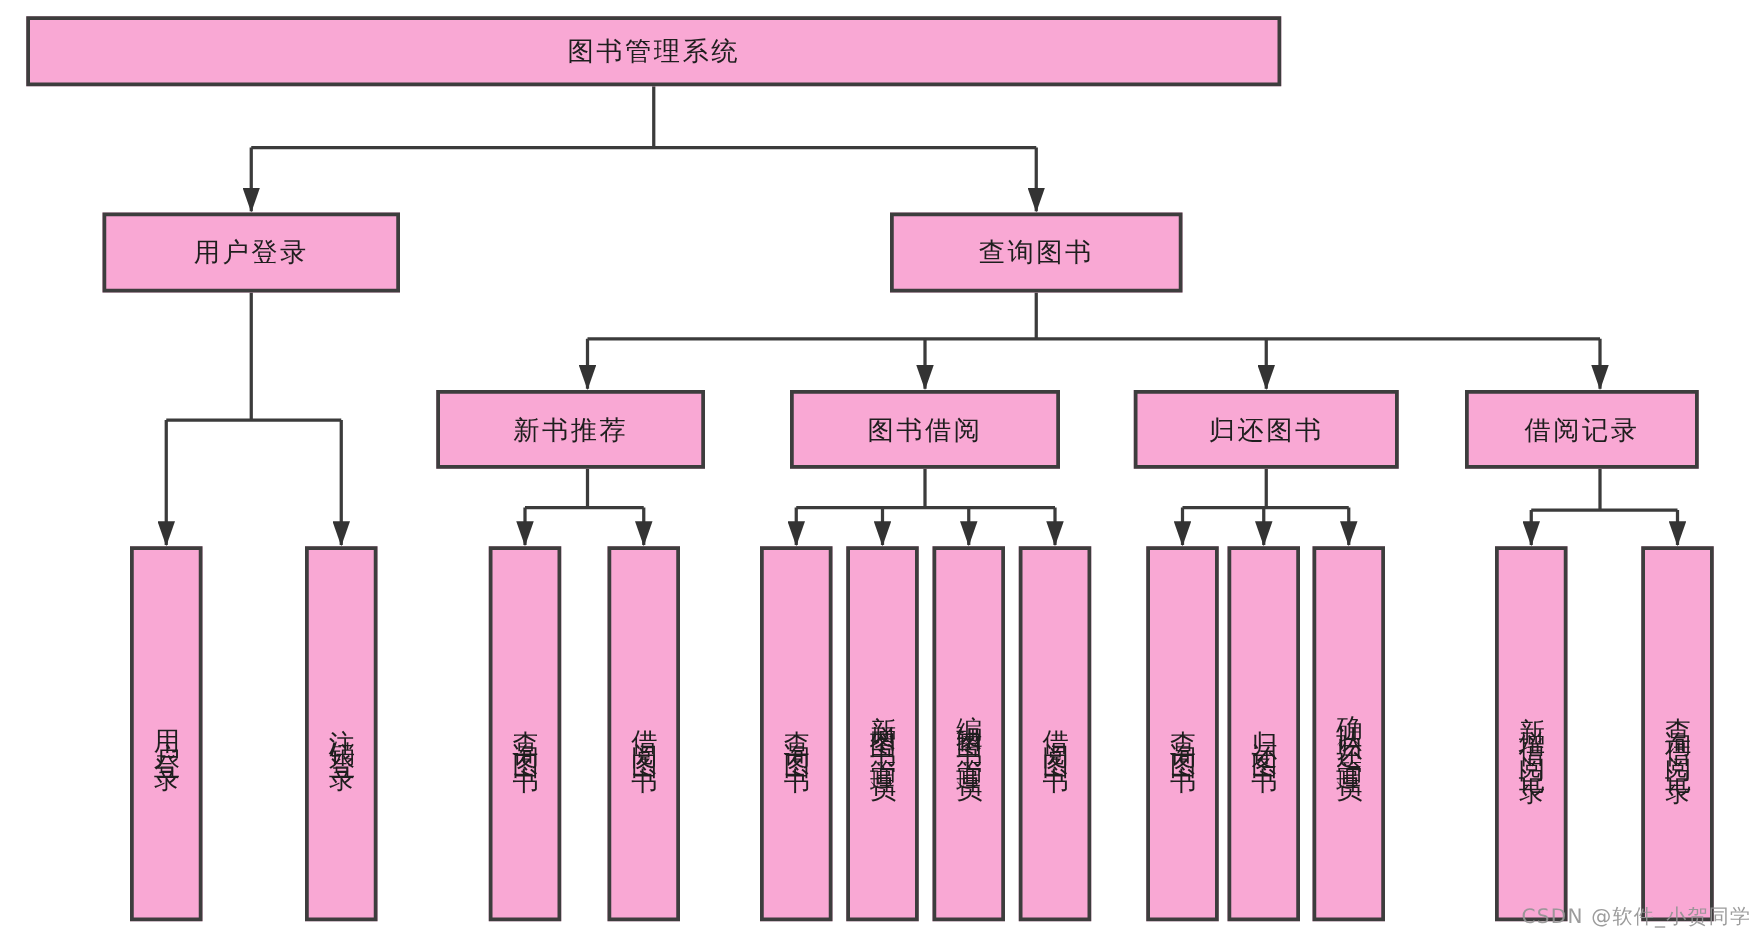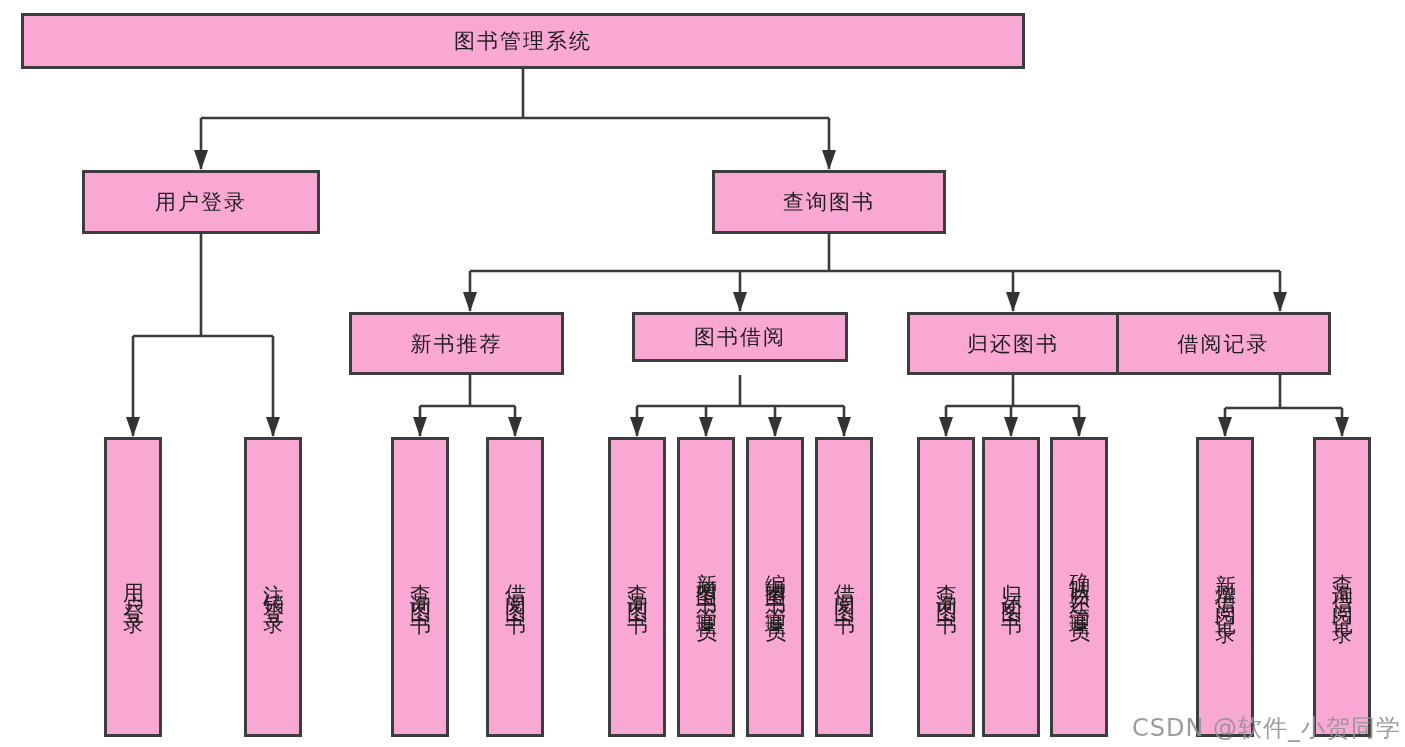--- a/index.html
+++ b/index.html
@@ -15,21 +15,21 @@
     border:3px solid #3d3d3d;display:flex;align-items:center;justify-content:center;
   }
   .hbox span{font-size:21px;letter-spacing:2px;white-space:nowrap;}
   .leaf{top:437px;height:300px;width:58px;}
   .leaf span{
     writing-mode:vertical-rl;font-size:21px;line-height:1;letter-spacing:10px;
   }
   .leaf span.sp-tight{letter-spacing:7px;}
   .watermark{
     position:absolute;right:4px;bottom:3px;z-index:5;
-    font-size:24px;color:rgba(148,148,148,0.92);letter-spacing:1px;white-space:nowrap;
+    font-size:16px;color:rgba(148,148,148,0.92);letter-spacing:1px;white-space:nowrap;
   }
 </style>
 </head>
 <body>
 
 <div class="canvas">
 
   <svg class="wires" viewBox="0 0 1405 747">
     <defs>
       <marker id="arw" viewBox="0 0 20 14" refX="19" refY="7" markerWidth="20" markerHeight="14" markerUnits="userSpaceOnUse" orient="auto">
@@ -99,27 +99,27 @@
   <div class="box hbox" style="left:82px;top:170px;width:238px;height:64px">
     <span>用户登录</span>
   </div>
   <div class="box hbox" style="left:712px;top:170px;width:234px;height:64px">
     <span>查询图书</span>
   </div>
 
   <div class="box hbox" style="left:349px;top:312px;width:215px;height:63px">
     <span>新书推荐</span>
   </div>
-  <div class="box hbox" style="left:632px;top:312px;width:216px;height:50px">
+  <div class="box hbox" style="left:632px;top:312px;width:216px;height:63px">
     <span>图书借阅</span>
   </div>
   <div class="box hbox" style="left:907px;top:312px;width:212px;height:63px">
     <span>归还图书</span>
   </div>
-  <div class="box hbox" style="left:1116px;top:312px;width:215px;height:63px">
+  <div class="box hbox" style="left:1172px;top:312px;width:187px;height:63px">
     <span>借阅记录</span>
   </div>
 
   <div class="box leaf" style="left:104px;">
     <span>用户登录</span>
   </div>
   <div class="box leaf" style="left:244px;">
     <span>注销登录</span>
   </div>
 

